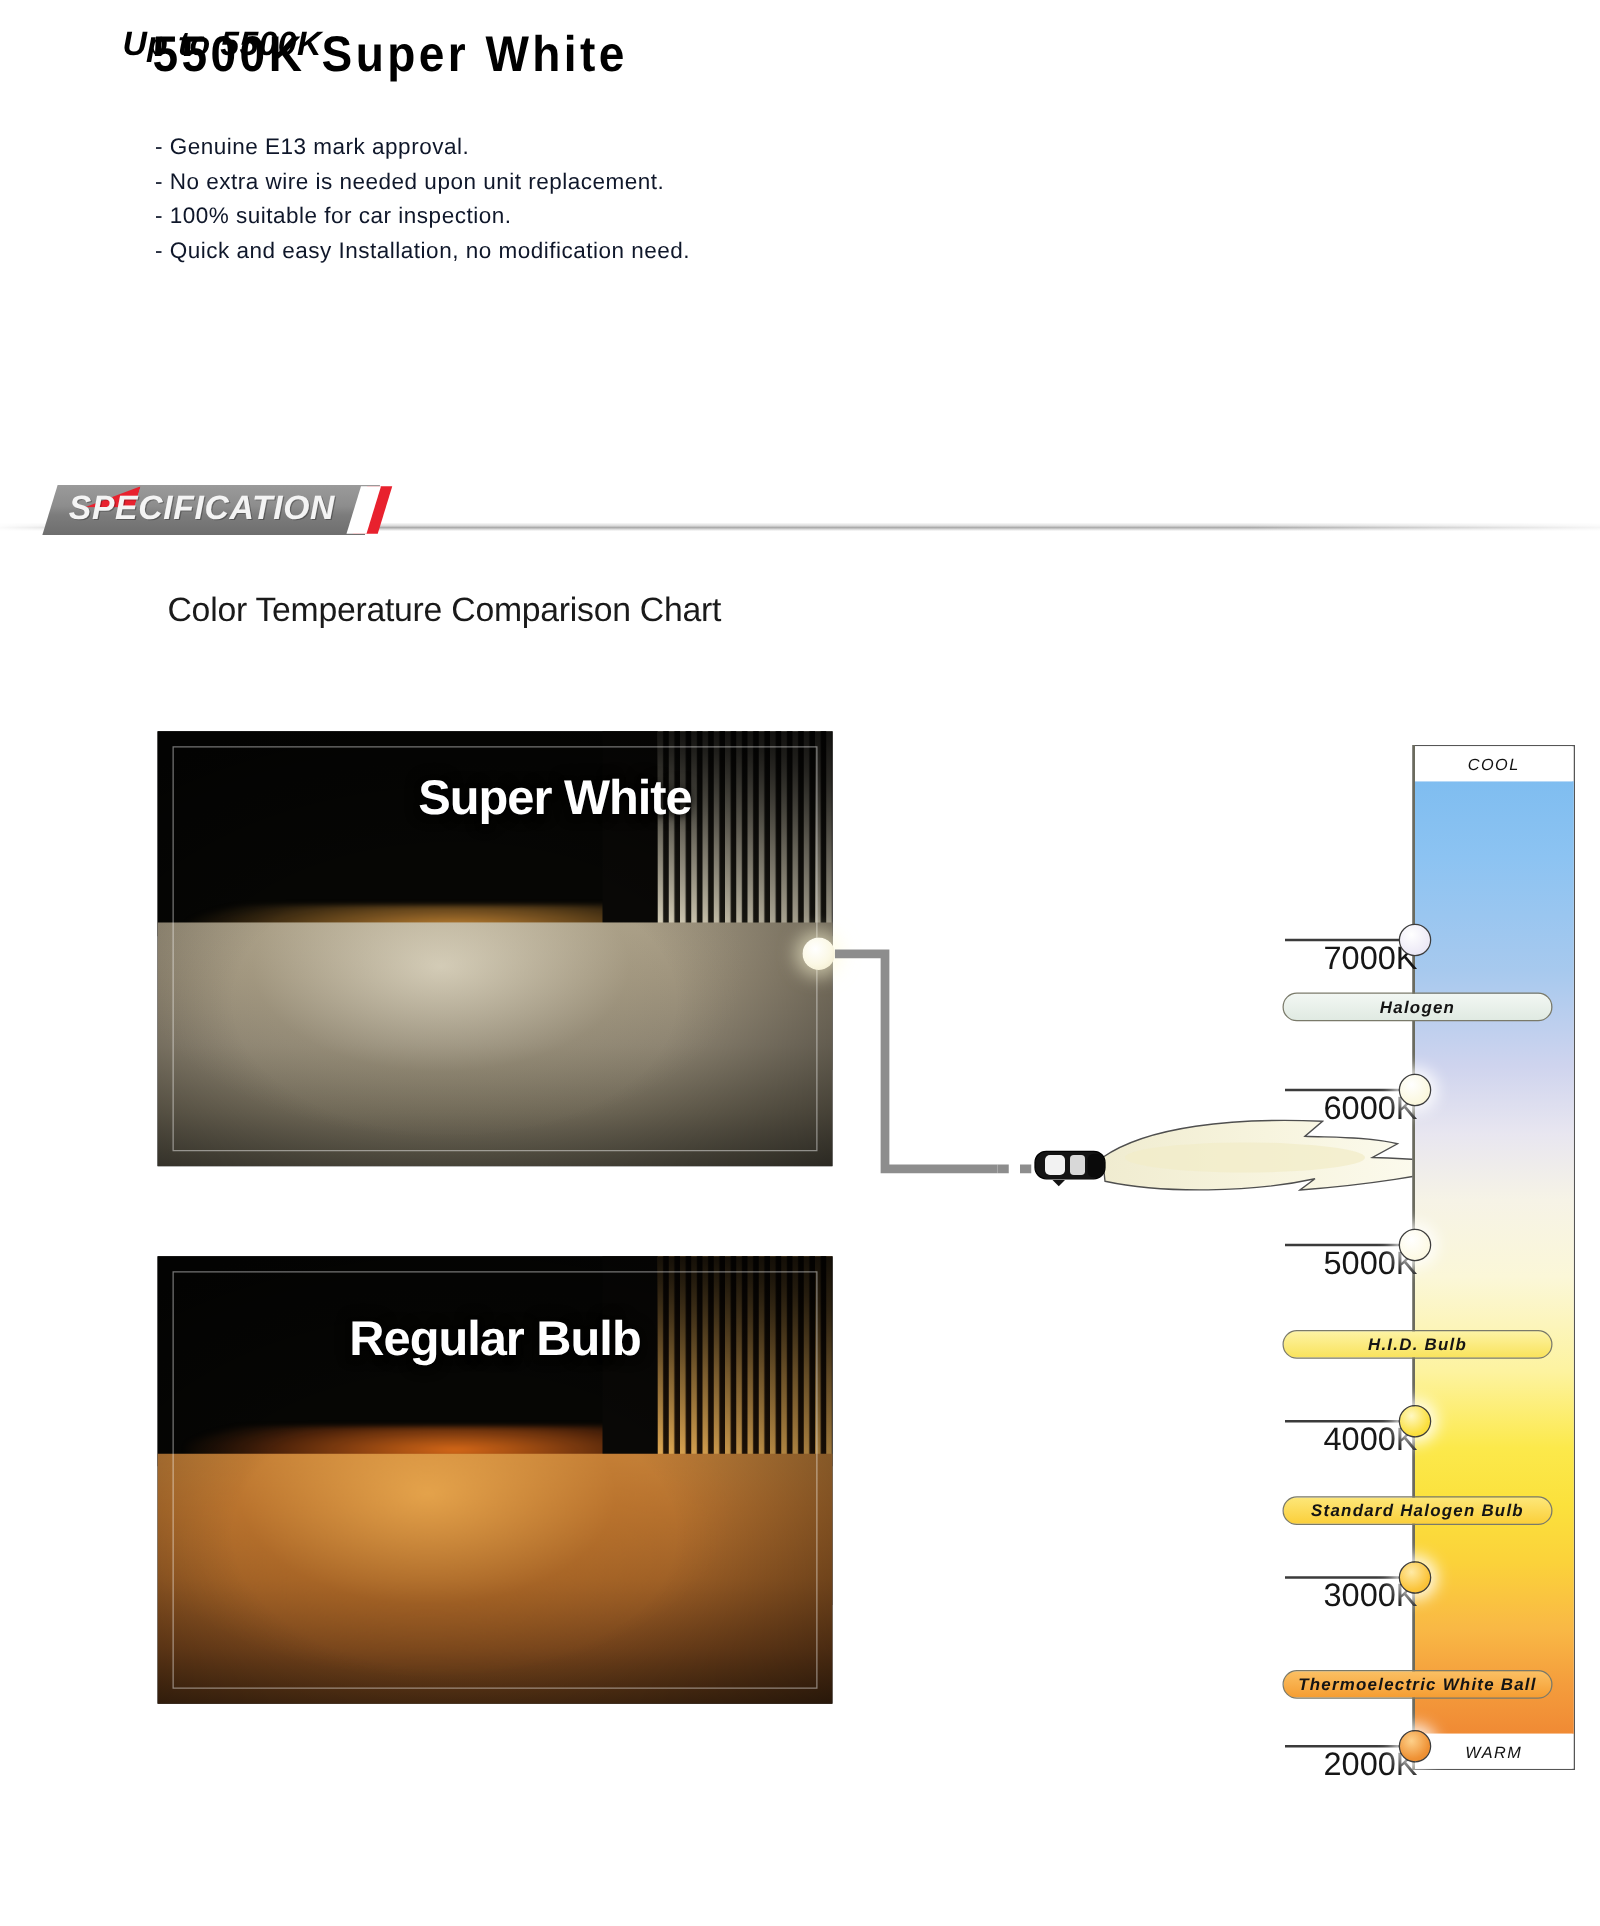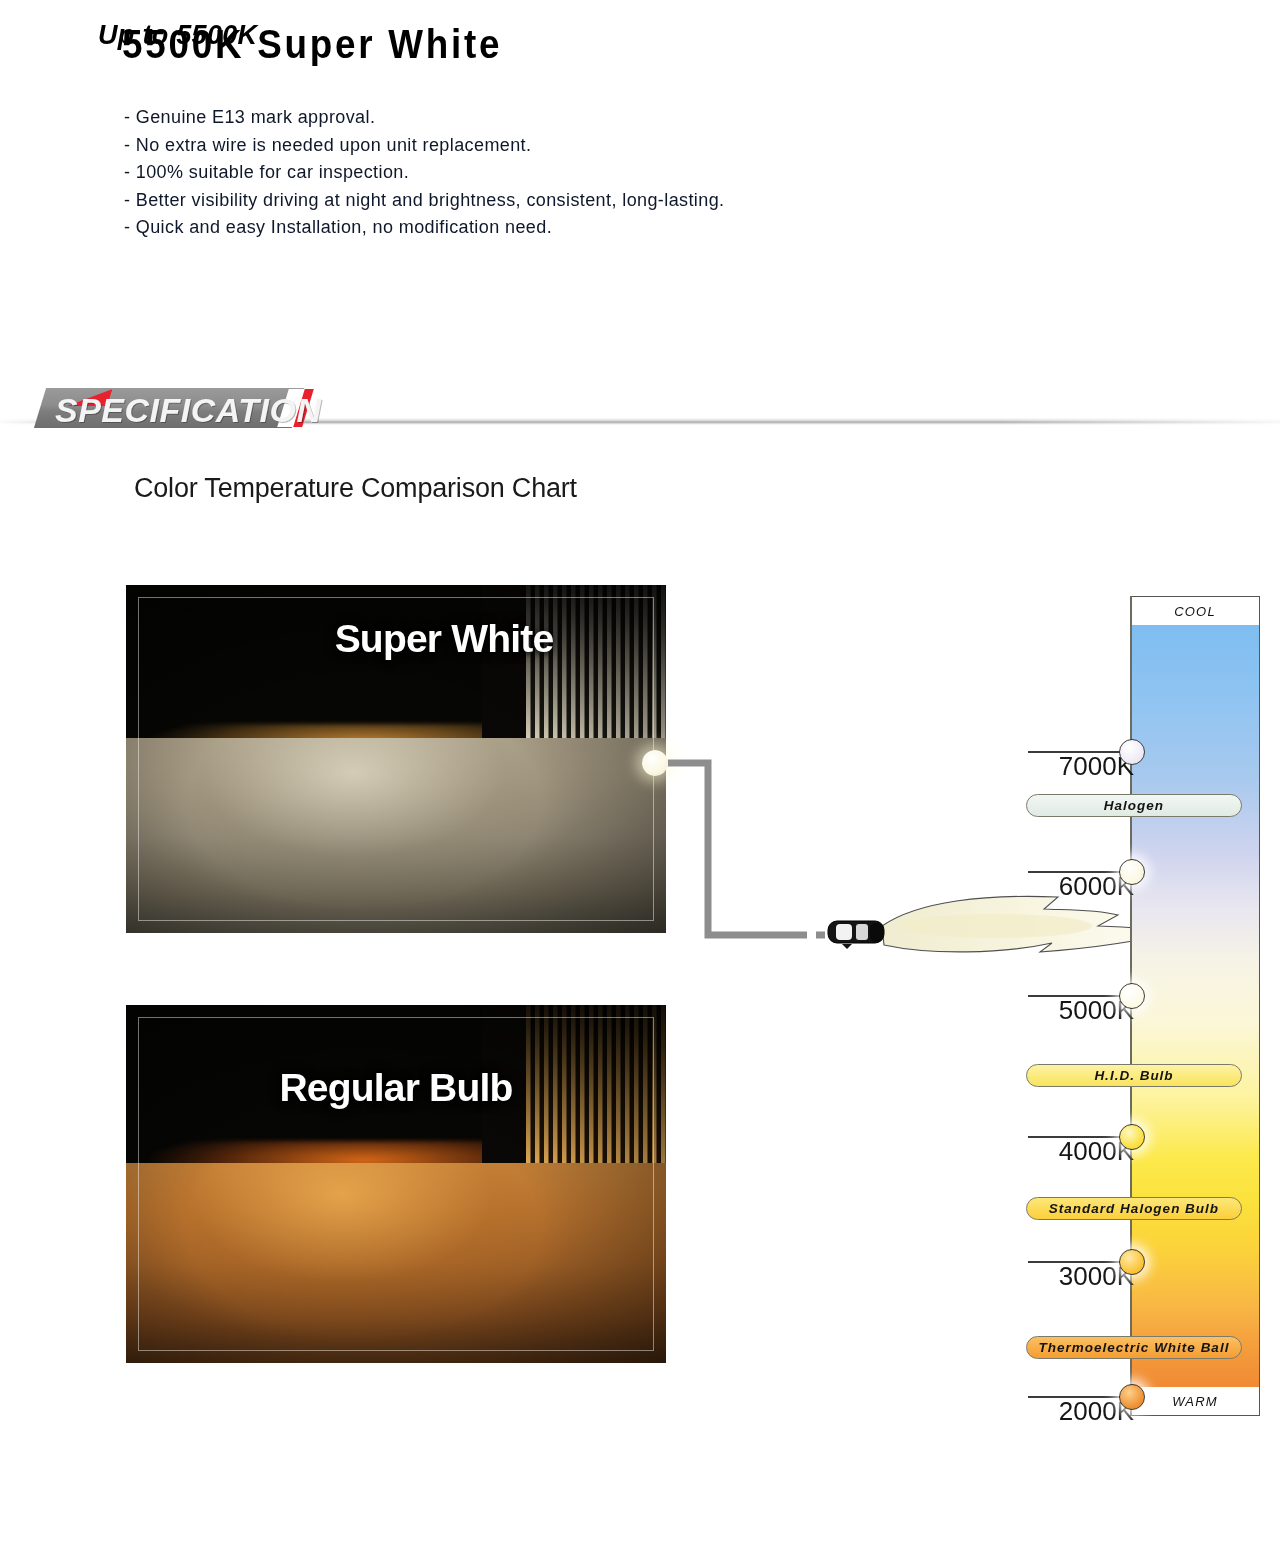--- a/index.html
+++ b/index.html
@@ -73,21 +73,21 @@
   #spec-red-right-cut {
     position:absolute; left:283px; top:1px;
     width:16px; height:38px;
     background:#ffffff;
     transform:skewX(-17deg);
   }
   #spec-label {
     position:absolute; left:55px; top:3px;
     font-family:"Liberation Sans", sans-serif;
     font-weight:bold; font-style:italic;
-    font-size:34px;
+    font-size:27px;
     letter-spacing:0.5px;
     color:#f4f4f4;
     text-shadow:1px 1px 0 rgba(0,0,0,0.28);
     white-space:nowrap;
   }
 
   
   #chart-title {
     position:absolute; left:134px; top:473px;
     font-family:"Liberation Sans", sans-serif;
@@ -179,21 +179,21 @@
     position:absolute; left:0; width:100%;
     text-align:center;
     font-family:"Liberation Sans", sans-serif;
     font-weight:bold;
     font-size:39px;
     color:#ffffff;
     letter-spacing:-0.8px;
     text-shadow:0 0 12px rgba(0,0,0,0.85), 0 2px 5px rgba(0,0,0,0.7);
   }
   #photo-superwhite .photo-caption { top:32px;margin-left:48px; }
-  #photo-regularbulb .photo-caption { top:45px;margin-top:16px; }
+  #photo-regularbulb .photo-caption { top:45px; }
 
   
   #connector { position:absolute; left:630px; top:735px; width:400px; height:220px; }
 
   #connector-dot {
     position:absolute; left:642px; top:750px;
     width:26px; height:26px; border-radius:50%;
     background:radial-gradient(circle at 40% 35%, #ffffff 0%, #fbf8e4 55%, #efe9c8 100%);
     box-shadow:0 0 14px 6px rgba(255,252,215,0.55);
   }
@@ -291,21 +291,20 @@
 </style>
 </head>
 <body>
 
 <div id="product-title">5500K Super White</div>
 
 <div id="feature-list">
   <div class="feature-item">- Genuine E13 mark approval.</div>
   <div class="feature-item">- No extra wire is needed upon unit replacement.</div>
   <div class="feature-item">- 100% suitable for car inspection.</div>
-  <div class="feature-item">- Better visibility driving at night and brightness, consistent, long-lasting.</div>
   <div class="feature-item">- Quick and easy Installation, no modification need.</div>
 </div>
 
 <div id="spec-banner-wrap">
   <div id="spec-rule"></div>
   <div id="spec-rule-fade"></div>
   <div id="spec-parallelogram"></div>
   <div id="spec-red-left"></div>
   <div id="spec-red-right"></div>
   <div id="spec-red-right-cut"></div>

